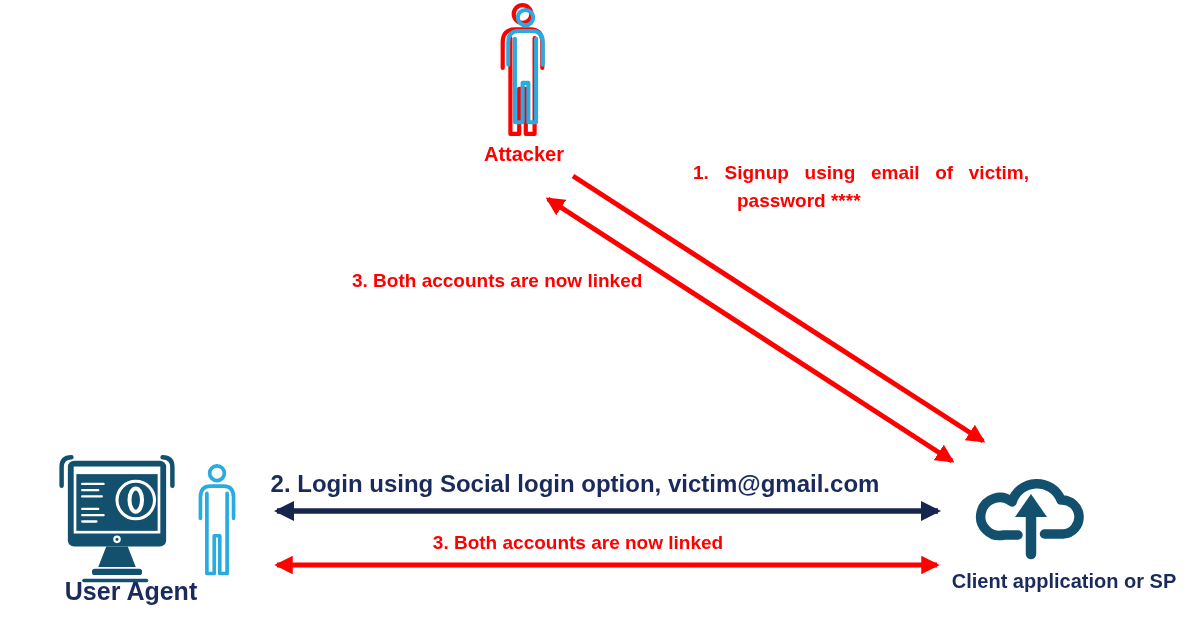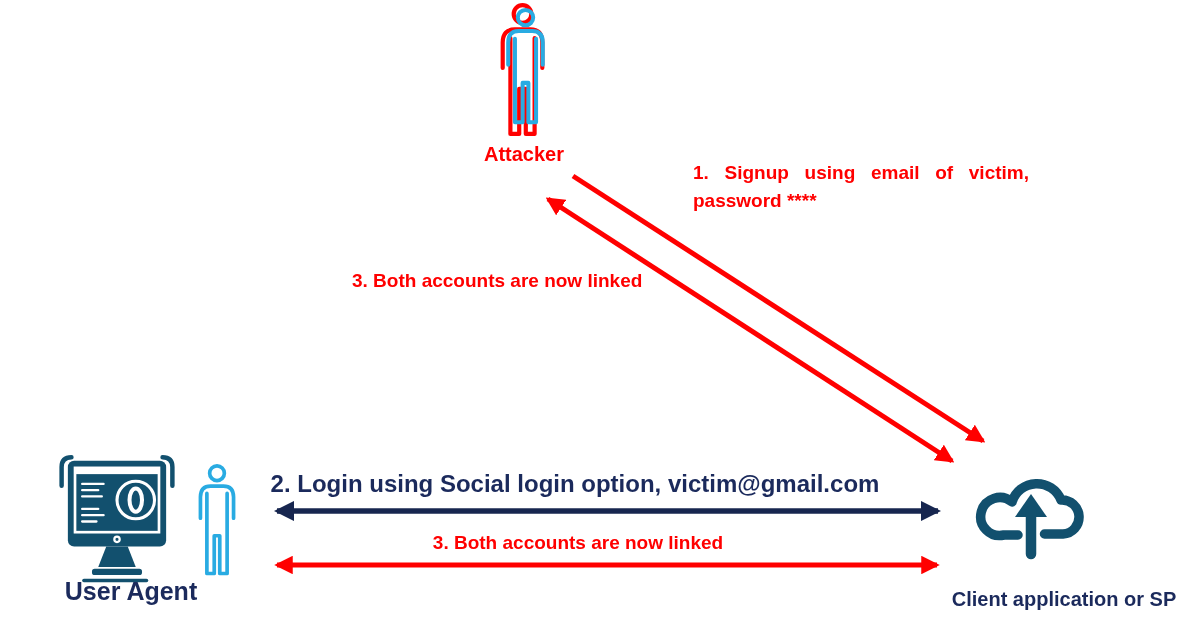--- a/index.html
+++ b/index.html
@@ -9,21 +9,21 @@
     font-family:"Liberation Sans",sans-serif;
   }
   .abs{position:absolute;}
   .lbl{position:absolute;font-weight:bold;white-space:nowrap;line-height:1.15;}
   .red{color:var(--red,#FF0000);}
   .navy{color:var(--navy,#1B2A5C);}
   .ctr{transform:translateX(-50%);}
   #signup-text{position:absolute;left:693px;top:159px;width:336px;
     font-weight:bold;font-size:19px;line-height:28px;color:var(--red,#FF0000);}
   .jline{text-align:justify;text-align-last:justify;white-space:nowrap;}
-  .lline{text-align:left;white-space:nowrap;}
+  .lline{text-align:left;white-space:nowrap;margin-left:44px;}
   svg{display:block;}
   .teal-stroke{stroke:var(--teal,#12506E);}
   .teal-fill{fill:var(--teal,#12506E);}
   .blue-stroke{stroke:var(--lblue,#29ABE2);}
   .red-stroke{stroke:var(--red,#FF0000);}
 </style>
 </head>
 <body>
 
 <svg class="abs" style="left:0;top:0;" width="1190" height="629" viewBox="0 0 1190 629">
@@ -89,13 +89,13 @@
 <svg class="abs" style="left:194px;top:464px;" width="46" height="115" viewBox="0 0 50 125">
   <use href="#person-shape" class="blue-stroke" stroke-width="4"></use>
 </svg>
 <div class="lbl navy ctr" style="left:131px;top:577px;font-size:25px;text-align:right;">User Agent</div>
 
 <svg class="abs" style="left:974px;top:461px;" width="112" height="100" viewBox="0 0 112 100">
   <path d="M44,74 H30 A19,19 0 1 1 38,41 A26,26 0 0 1 87,39 A16.5,16.5 0 1 1 89,73 H70.5" class="teal-stroke" fill="none" stroke-width="9.5" stroke-linecap="round" stroke-linejoin="round"></path>
   <polygon points="57,33 41,56 73,56" class="teal-fill" stroke-linejoin="round"></polygon>
   <line x1="57" y1="50" x2="57" y2="93" class="teal-stroke" stroke-width="10.5" stroke-linecap="round"></line>
 </svg>
-<div class="lbl navy ctr" style="left:1064px;top:570px;font-size:20px;margin-top:18px;">Client application or SP</div>
+<div class="lbl navy ctr" style="left:1064px;top:570px;font-size:20px;">Client application or SP</div>
 
 </body></html>

